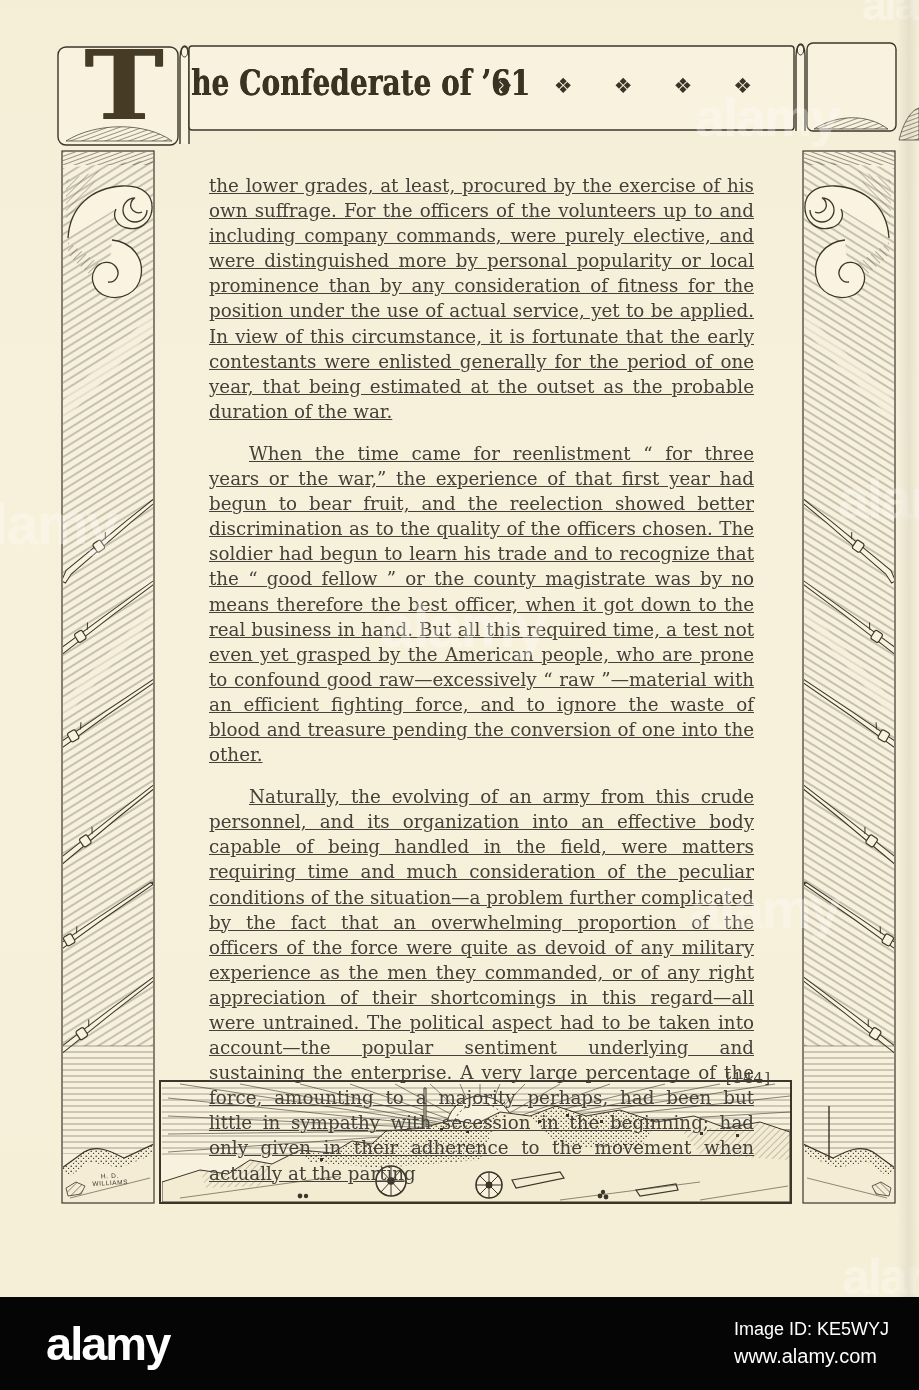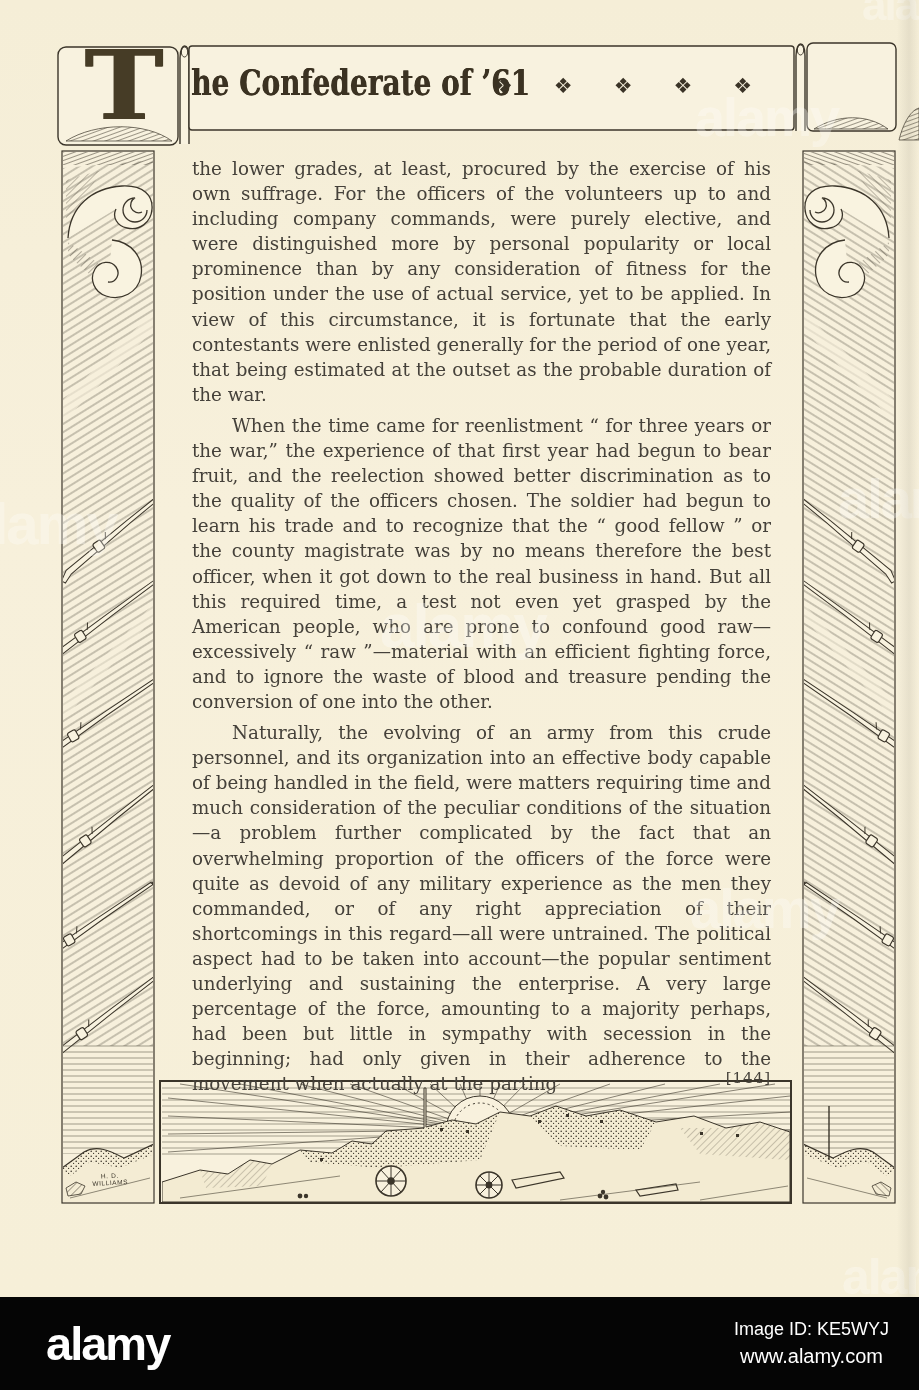--- a/index.html
+++ b/index.html
@@ -18,40 +18,40 @@
       text-shadow:1px 0 #463c26;}
   .title-rest{position:absolute;left:191px;top:62px;font-size:35px;font-weight:bold;
       color:#3b3222;white-space:nowrap;transform:scaleX(.8);transform-origin:left top;
       text-shadow:.6px 0 #3b3222;letter-spacing:0;}
   .ornaments{position:absolute;left:494px;top:74px;display:flex;gap:41px;
       font-size:21px;color:#3a3326;}
 
   
   .textblock{position:absolute;left:192px;top:156px;width:579px;
       font-size:18.3px;line-height:25.1px;color:#45413a;text-align:justify;}
-  .textblock p{margin:0;}
+  .textblock p{margin:17px;text-decoration:underline;}
   .textblock p + p{margin-top:6px;text-indent:40px;}
   .pagenum{position:absolute;left:192px;top:1069px;width:579px;text-align:right;
       font-size:15px;color:#45413a;letter-spacing:1px;}
 
   .signature{position:absolute;left:84px;top:1172px;width:52px;font-size:6.5px;
       line-height:7px;color:#3b352a;letter-spacing:.6px;text-align:center;
       transform:rotate(-3deg);font-family:"Liberation Sans",sans-serif;}
 
   
   .wm{position:absolute;color:#ffffff;opacity:.3;font-family:"Liberation Sans",sans-serif;
       font-weight:bold;letter-spacing:-2px;pointer-events:none;white-space:nowrap;}
 
   
   .bar{position:absolute;left:0;top:1297px;width:919px;height:93px;background:#050505;
       display:flex;align-items:center;justify-content:space-between;
       font-family:"Liberation Sans",sans-serif;color:#fff;box-sizing:border-box;
       padding:0 30px 0 46px;}
   .bar .logo{font-size:47px;font-weight:bold;letter-spacing:-2px;}
-  .bar-right{text-align:center;line-height:1.45;margin-left:40px;}
+  .bar-right{text-align:left;line-height:1.45;margin-left:40px;}
   .bar-right .id{font-size:18px;font-weight:normal;}
   .bar-right .url{font-size:20px;font-weight:normal;}
 </style>
 </head>
 <body>
 
 <div class="stage">
   <div class="paper">
 
     <svg class="decor" width="919" height="1297" viewBox="0 0 919 1297">

